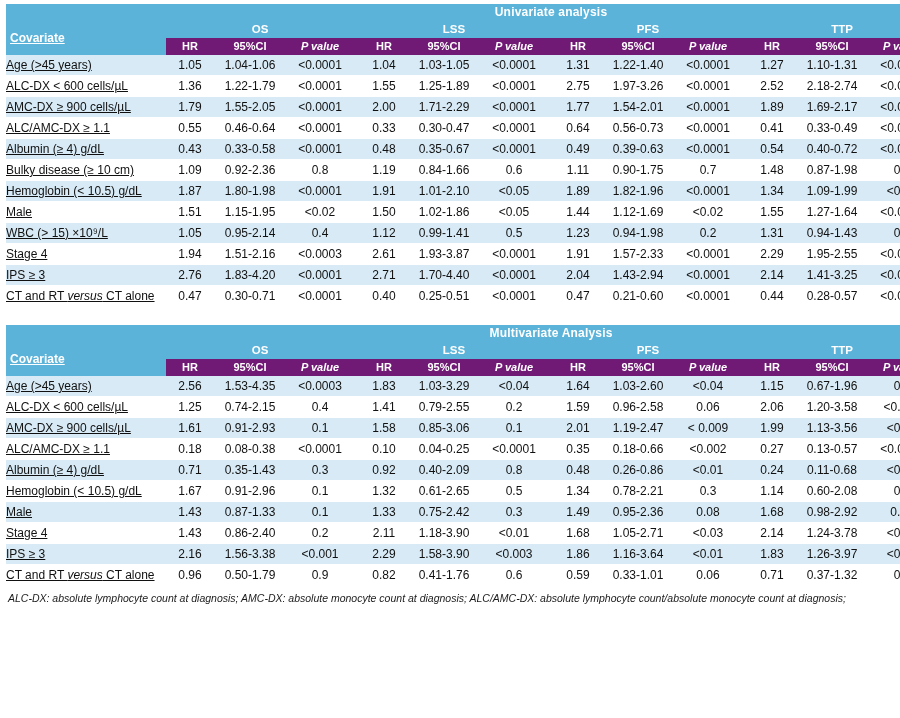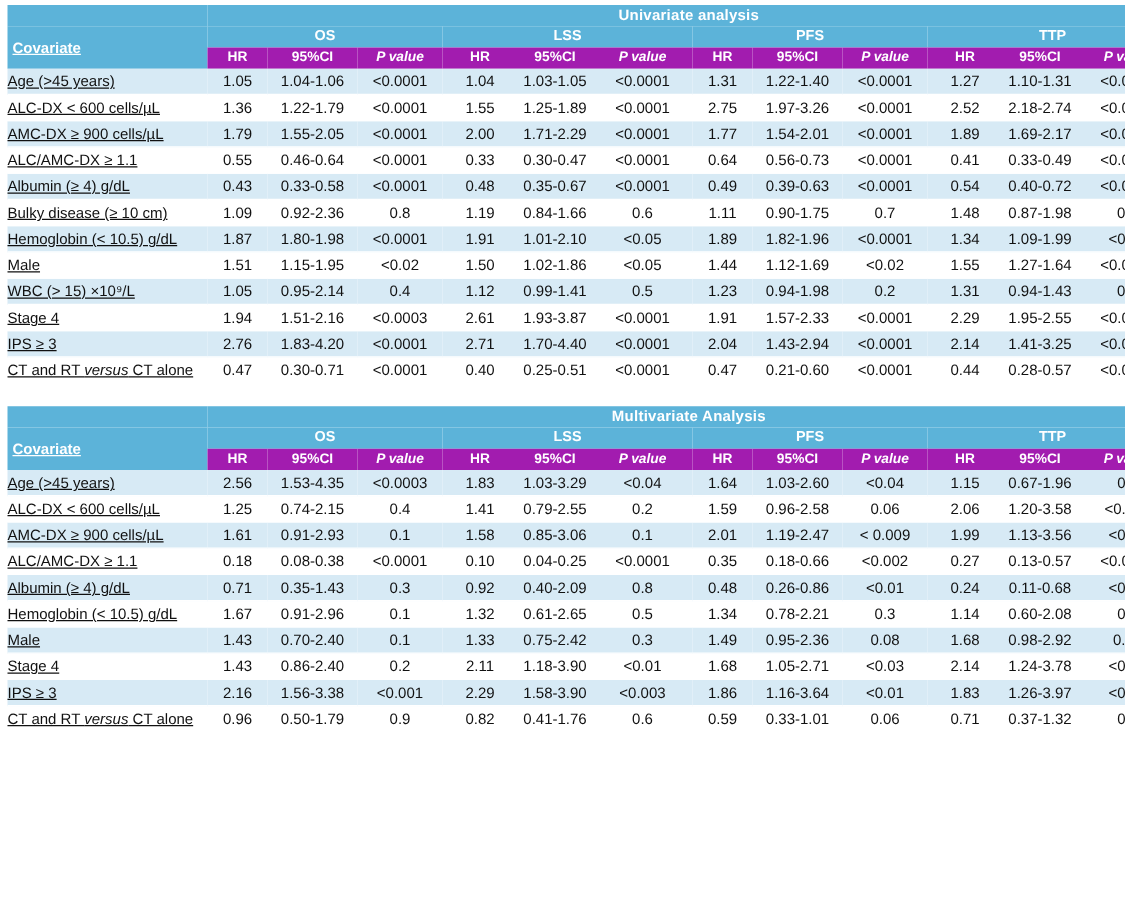--- a/index.html
+++ b/index.html
@@ -54,21 +54,21 @@
     line-height: 17px;
     text-align: center;
   }
   .grp-row td.cov {
     text-align: left;
     padding-left: 4px;
     font-size: 12px;
   }
   
   .sub-row td {
-    background: #a21caf;
+    background: #701a75;
     color: #ffffff;
     font-weight: bold;
     font-size: 11px;
     height: 17px;
     line-height: 17px;
     text-align: center;
     vertical-align: bottom;
     padding-bottom: 1px;
   }
   .sub-row td.pv { font-style: italic; }
@@ -542,21 +542,21 @@
           <td class="num">0.78-2.21</td>
           <td class="num">0.3</td>
           <td class="sep"></td>
           <td class="num">1.14</td>
           <td class="num">0.60-2.08</td>
           <td class="num">0.7</td>
         </tr>
         <tr class="r alt">
           <td class="cov">Male</td>
           <td class="num">1.43</td>
-          <td class="num">0.70-2.40</td>
+          <td class="num">0.87-1.33</td>
           <td class="num">0.1</td>
           <td class="sep"></td>
           <td class="num">1.33</td>
           <td class="num">0.75-2.42</td>
           <td class="num">0.3</td>
           <td class="sep"></td>
           <td class="num">1.49</td>
           <td class="num">0.95-2.36</td>
           <td class="num">0.08</td>
           <td class="sep"></td>
@@ -615,16 +615,17 @@
           <td class="num">0.06</td>
           <td class="sep"></td>
           <td class="num">0.71</td>
           <td class="num">0.37-1.32</td>
           <td class="num">0.3</td>
         </tr>
       </tbody>
   </table>
 
   <div class="footnote">
+    <span>ALC-DX: absolute lymphocyte count at diagnosis; AMC-DX: absolute monocyte count at diagnosis; ALC/AMC-DX: absolute lymphocyte count/absolute monocyte count at diagnosis;</span>
     <br>
   </div>
 
 </div>
 
 </body></html>

